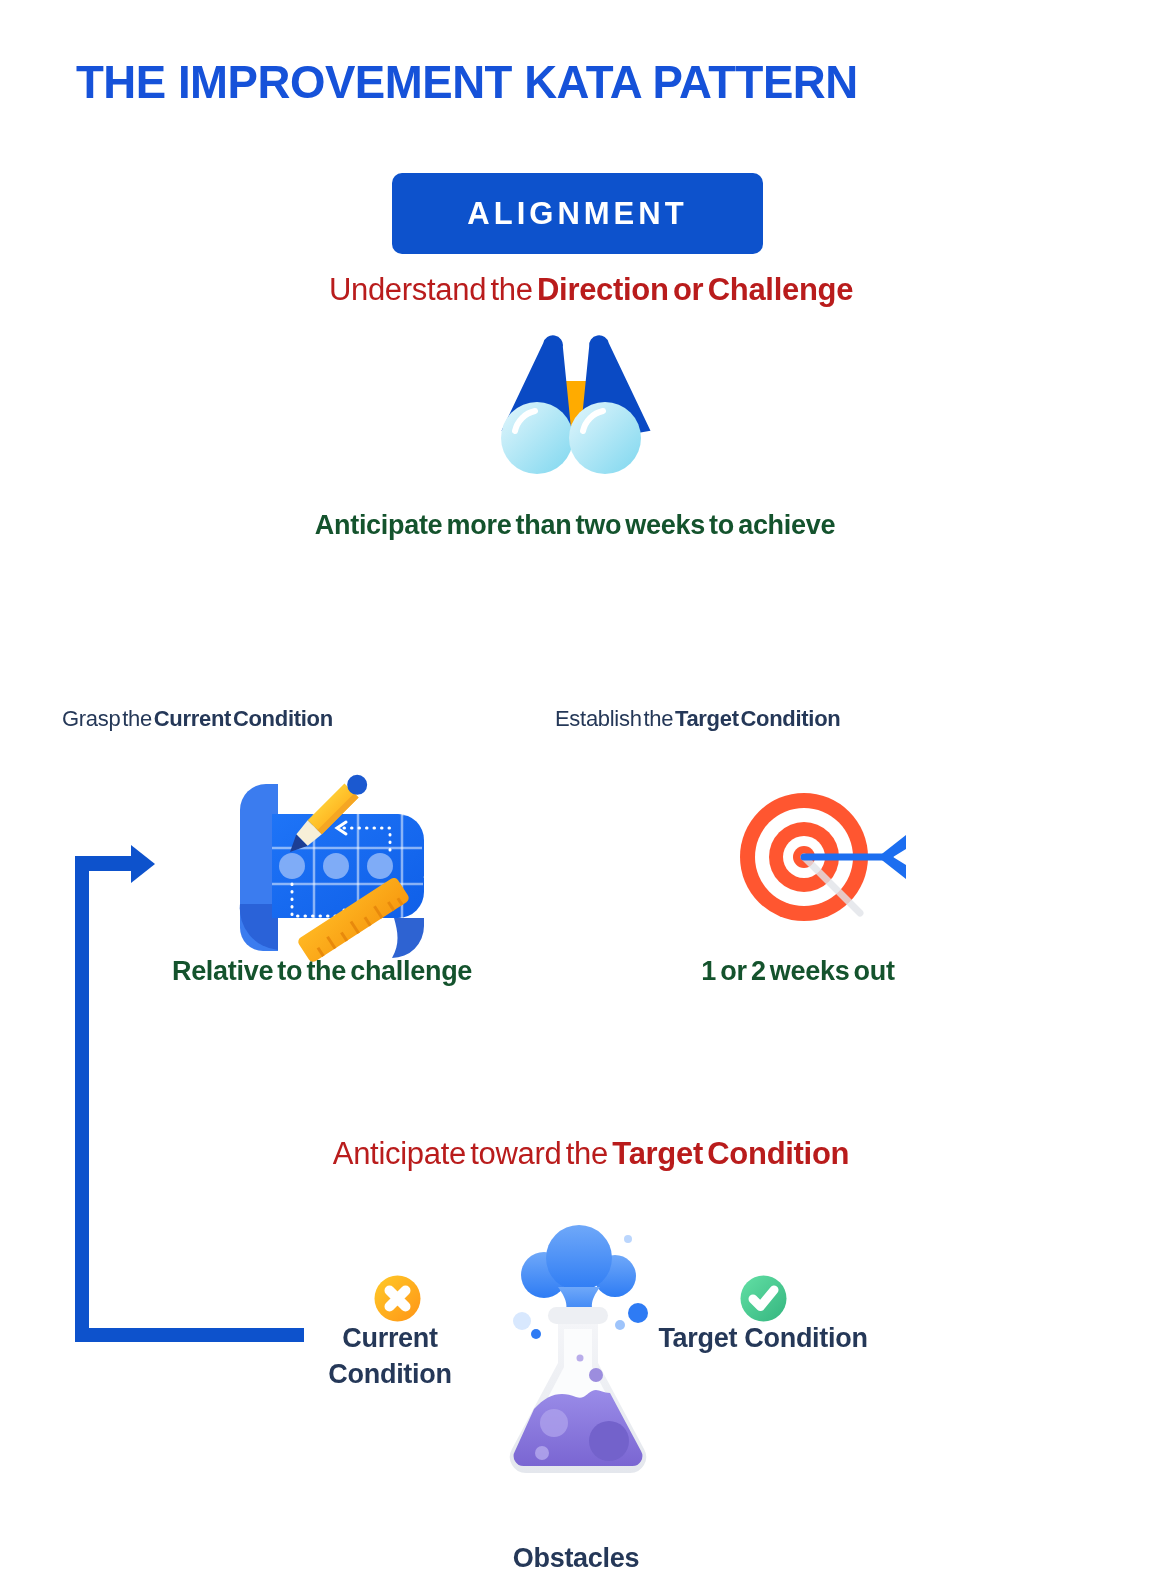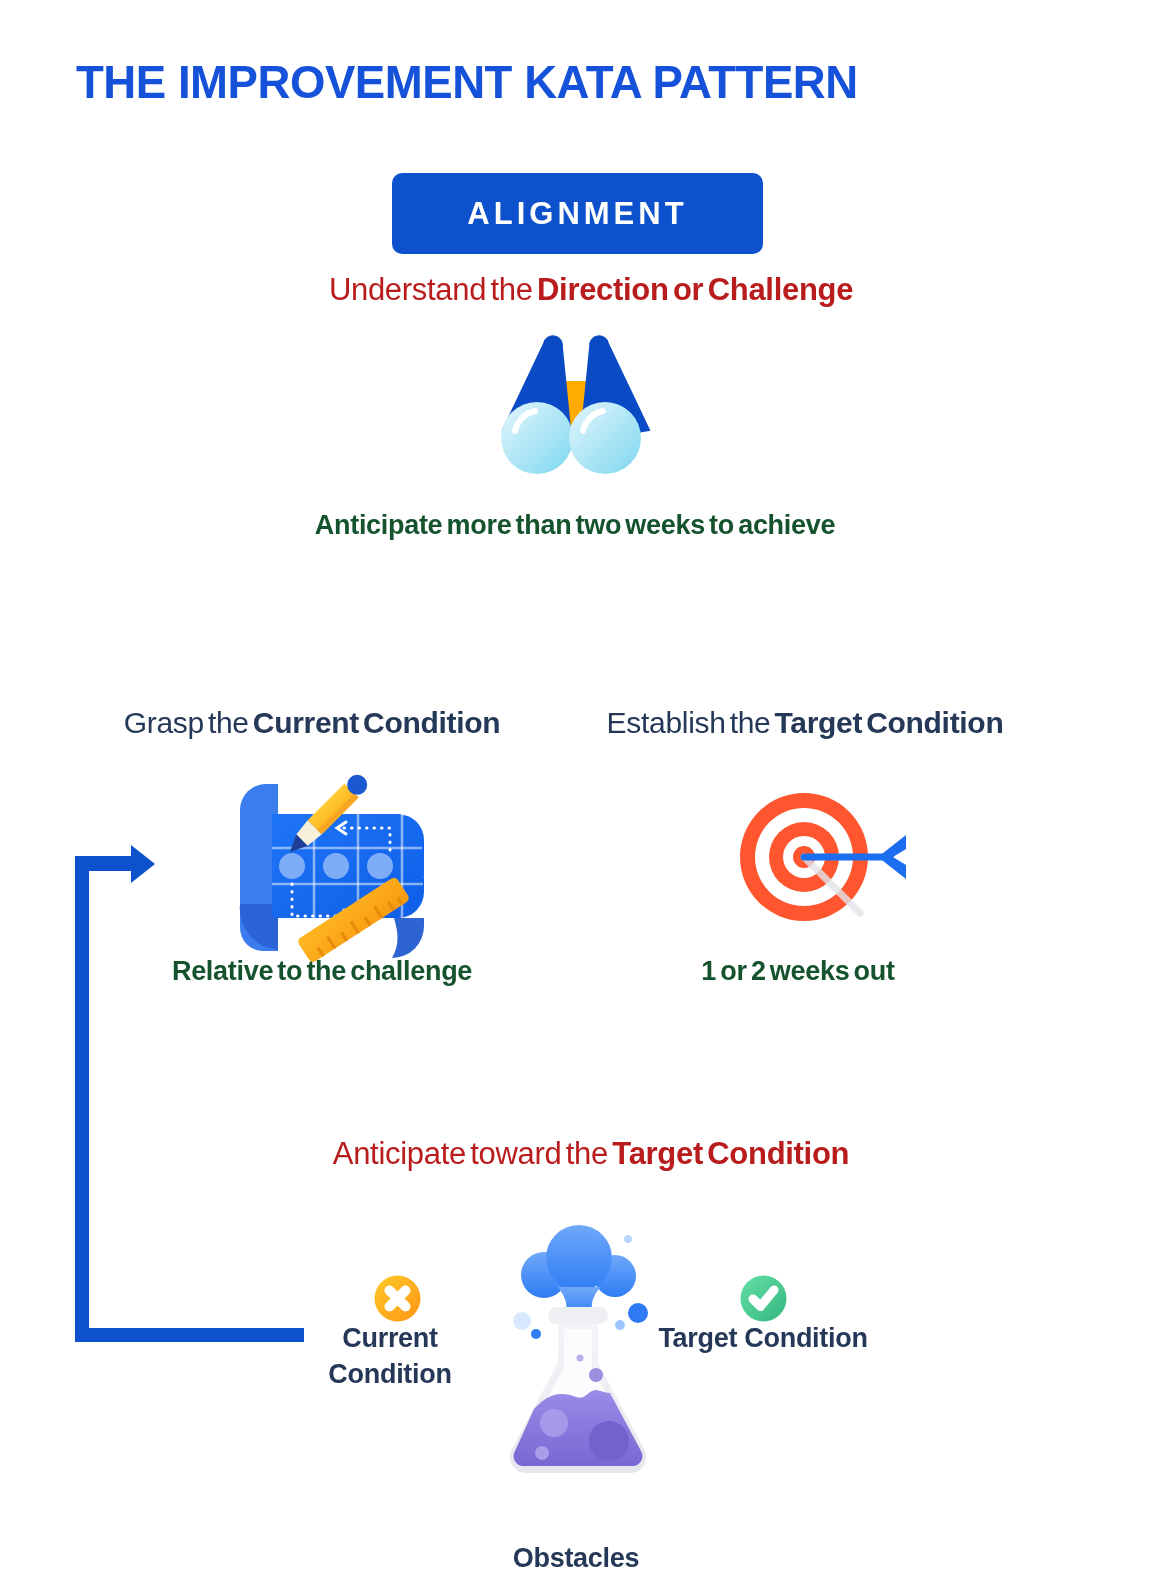--- a/index.html
+++ b/index.html
@@ -18,21 +18,21 @@
     display:flex;align-items:center;justify-content:center;
     color:#ffffff;font-size:31px;font-weight:700;letter-spacing:4px;
   }
   .heading{
     left:16px;width:1150px;text-align:center;
     font-size:31px;font-weight:500;letter-spacing:-0.3px;word-spacing:-4px;color:#b91c1c;
     white-space:nowrap;
   }
   .heading b{font-weight:800;}
   .col-heading{
-    text-align:center;font-size:30px;font-weight:500;letter-spacing:-0.3px;word-spacing:-4px;
+    text-align:left;font-size:22px;font-weight:500;letter-spacing:-0.3px;word-spacing:-4px;
     color:#253858;white-space:nowrap;
   }
   .col-heading b{font-weight:800;}
   .caption{
     text-align:center;font-size:27px;font-weight:600;letter-spacing:-0.3px;word-spacing:-3px;
     color:#14532d;white-space:nowrap;
   }
   .mini-label{
     text-align:center;font-size:27px;font-weight:700;letter-spacing:-0.3px;
     color:#253858;line-height:36px;

